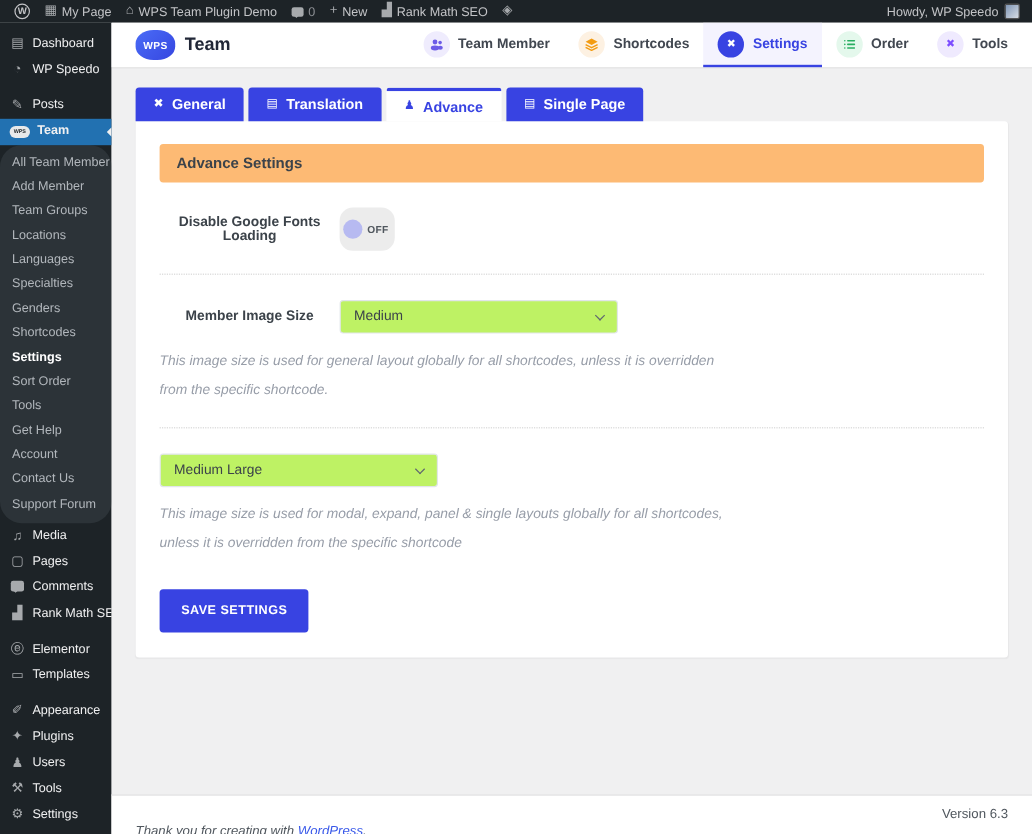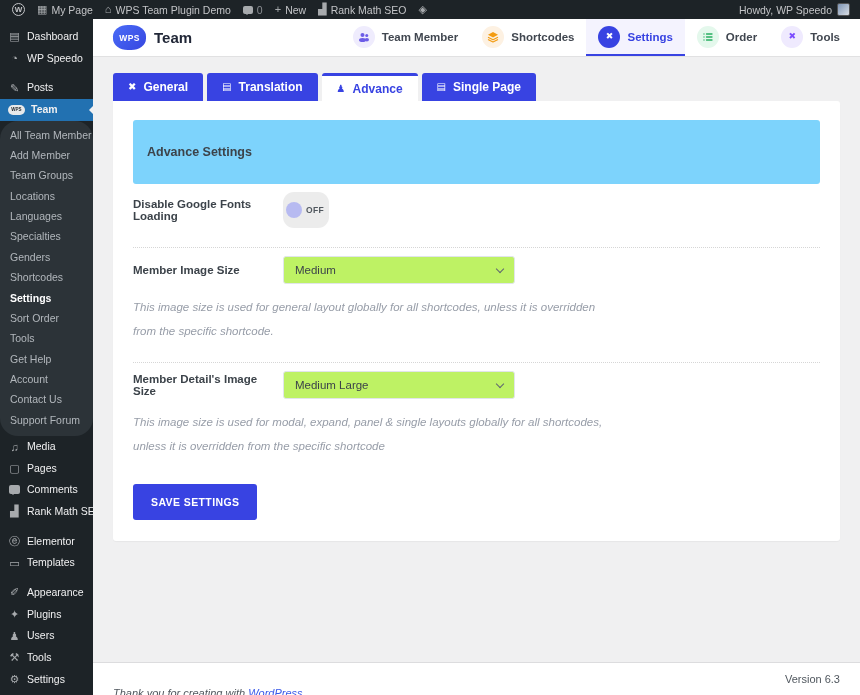--- a/index.html
+++ b/index.html
@@ -52,22 +52,22 @@
   .ic-order { background:#e4f8ec; }
   .ic-tools { background:#efeafe; color:#7c4dff; font-size:9px; }
 
   
   #content { flex:1; padding:17px 20px 0; min-height:0; }
   .tabs { display:flex; gap:4px; }
   .tab { display:flex; align-items:center; gap:7px; background:#3843e2; color:#fff; font-size:12px; font-weight:700; padding:0 15px; height:28px; border-radius:3px 3px 0 0; cursor:pointer; }
   .tab-ic { font-size:10px; line-height:1; }
   .tab.active { background:#fff; color:#3843e2; border-top:3px solid #3843e2; }
   .card { background:#fff; border-radius:0 3px 3px 3px; padding:19px 20px 21px; box-shadow:0 1px 1px rgba(0,0,0,.04); }
-  .panel-heading { background:#7dd3fc; border-radius:3px; padding:25px 14px; font-size:12.5px; font-weight:700; color:#3c434a; }
-  .row { display:flex; align-items:center; margin-top:8px; }
+  .panel-heading { background:#fdba74; border-radius:3px; padding:9px 14px; font-size:12.5px; font-weight:700; color:#3c434a; }
+  .row { display:flex; align-items:center; margin-top:21px;text-align:center; }
   .row-label { width:150px; flex-shrink:0; font-size:11.5px; font-weight:700; color:#3c434a; }
   .toggle { width:46px; height:36px; border-radius:11px; background:#ececec; display:flex; align-items:center; cursor:pointer; }
   .knob { width:16px; height:16px; border-radius:50%; background:#b7baf1; margin-left:3px; flex-shrink:0; }
   .toggle-text { font-size:8.5px; font-weight:bold; color:#50575e; margin-left:4px; letter-spacing:.3px; }
   .select { width:232px; height:28px; background:#bef264; border:1px solid #e1e5ea; border-radius:3px; display:flex; align-items:center; justify-content:space-between; padding:0 11px; font-size:11.5px; color:#3c434a; cursor:pointer; }
   .chev { width:6px; height:6px; border-right:1.5px solid #5f6670; border-bottom:1.5px solid #5f6670; transform:rotate(45deg); margin-top:-3px; }
   .help { font-style:italic; color:#979da8; font-size:11.5px; line-height:2.1; max-width:478px; margin-top:11px; }
   .divider { border-top:1px dotted #d6d6d6; margin-top:19px; }
   .save-btn { margin-top:25px; background:#3843e2; color:#fff; font-family:inherit; font-weight:700; font-size:10.5px; letter-spacing:.4px; padding:12px 18px; border:none; border-radius:3px; cursor:pointer; }
 
@@ -289,21 +289,20 @@
           <span class="select">
             <span>Medium</span>
             <span class="chev"></span>
           </span>
         </div>
         <div class="help">This image size is used for general layout globally for all shortcodes, unless it is overridden from the specific shortcode.</div>
 
         <div class="divider"></div>
 
         <div class="row">
-          <span class="row-label">Member Detail's Image Size</span>
           <span class="select">
             <span>Medium Large</span>
             <span class="chev"></span>
           </span>
         </div>
         <div class="help">This image size is used for modal, expand, panel &amp; single layouts globally for all shortcodes, unless it is overridden from the specific shortcode</div>
 
         <div>
           <button class="save-btn">SAVE SETTINGS</button>
         </div>

